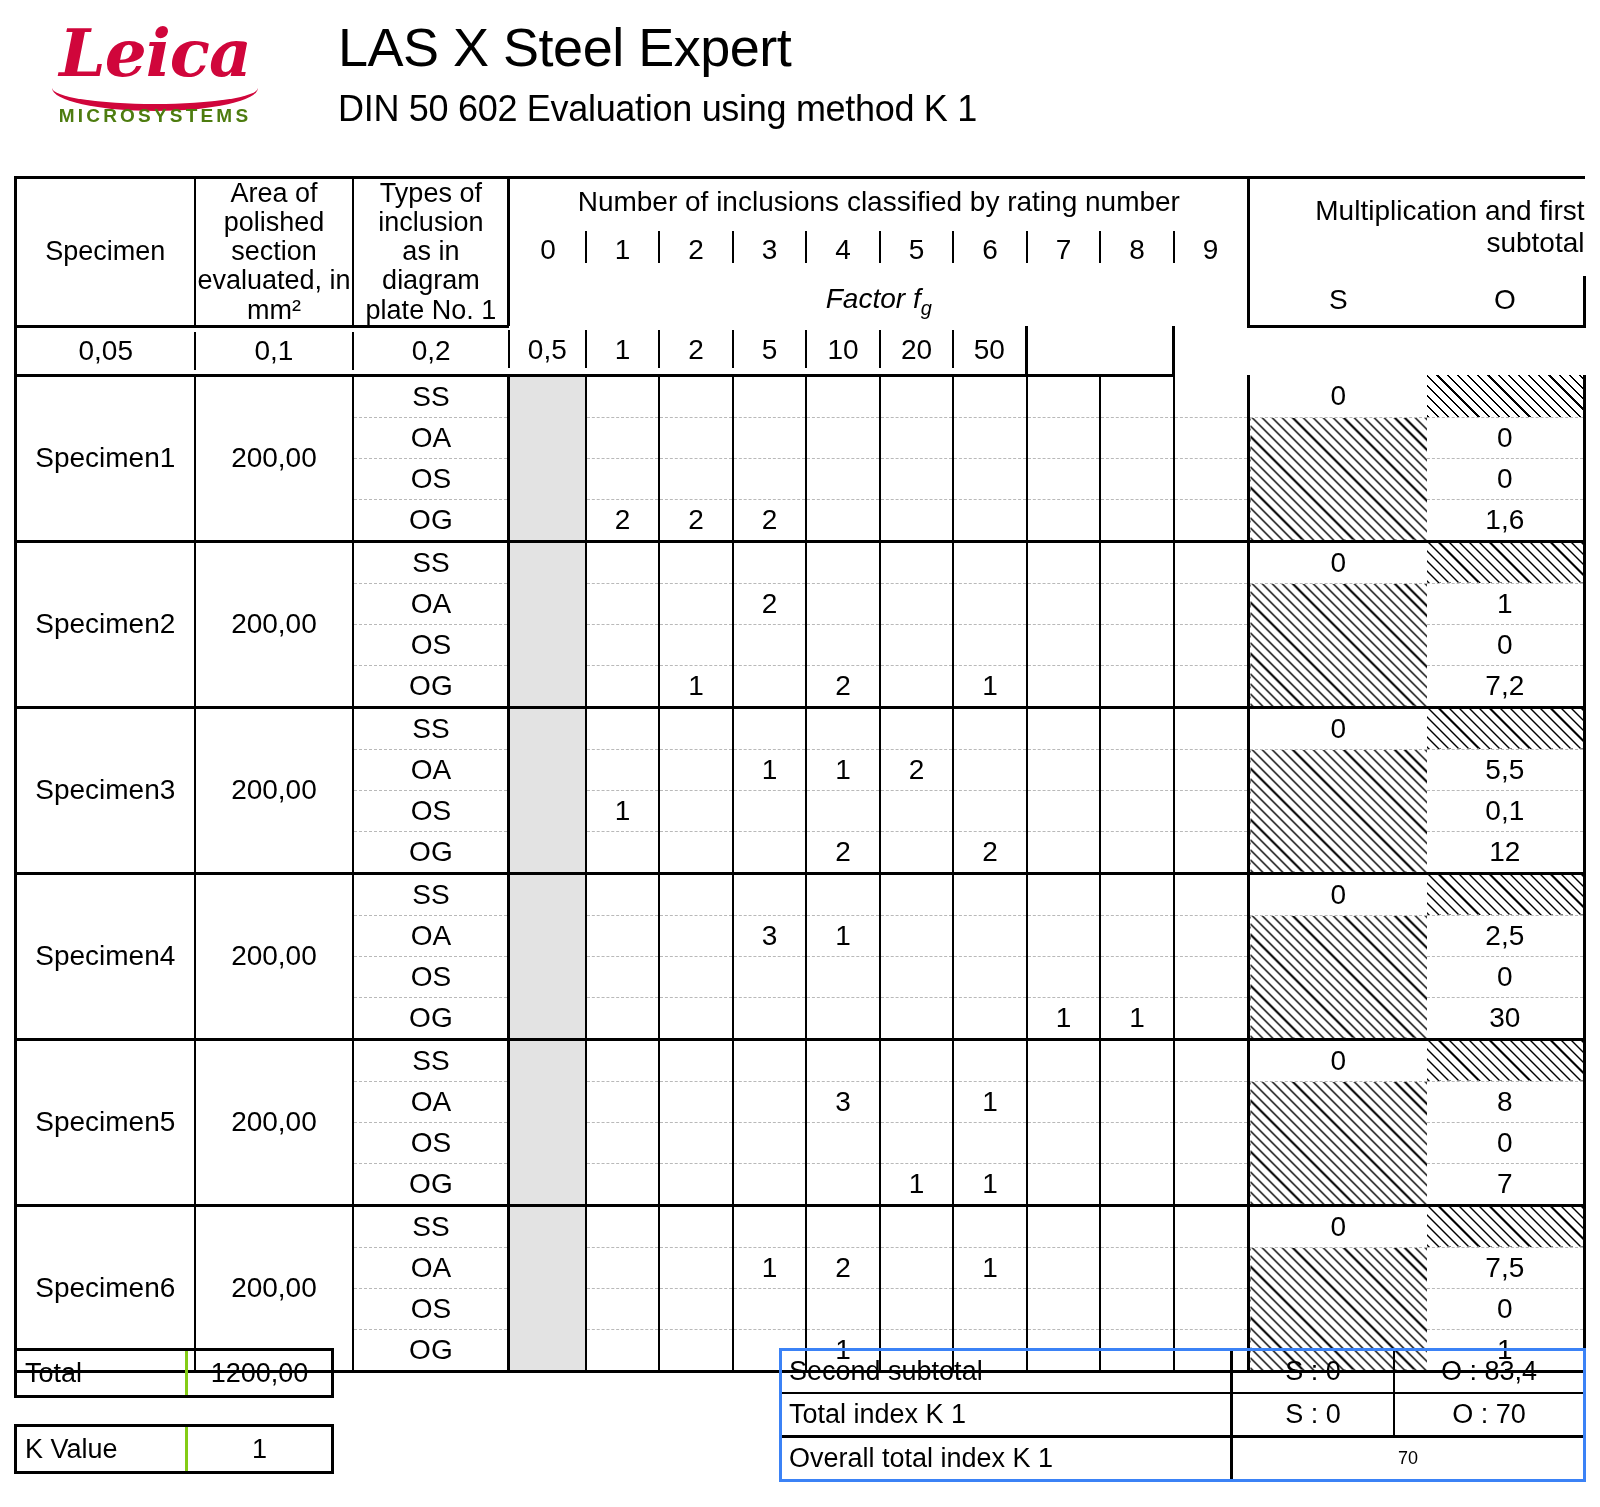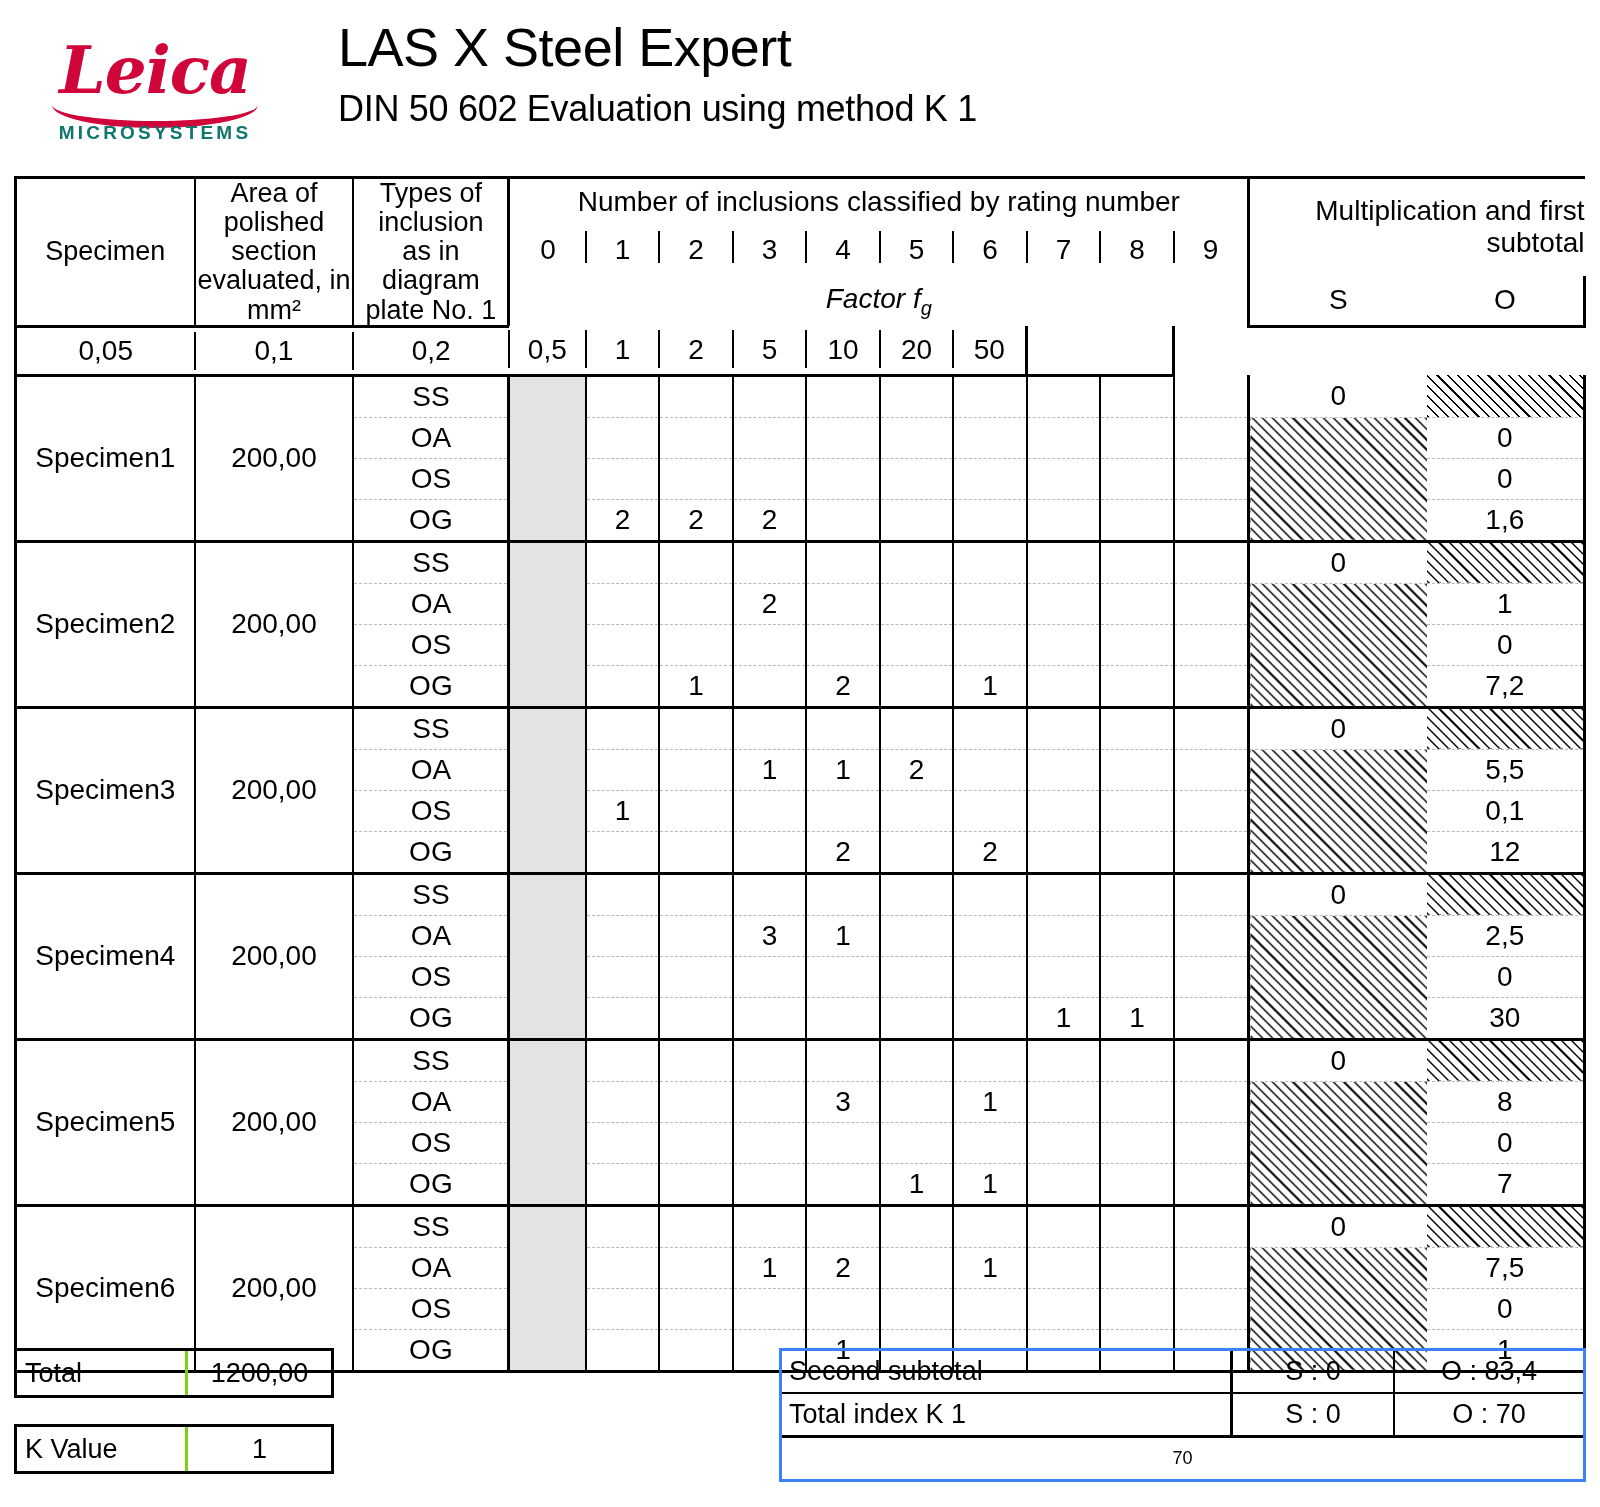--- a/index.html
+++ b/index.html
@@ -7,39 +7,39 @@
     width:1600px;height:1507px;
     background:#ffffff;
     font-family:"Liberation Sans", sans-serif;
     color:#000;
     overflow:hidden;
   }
   .page{position:relative;width:1600px;height:1507px;}
 
   
   .header{position:absolute;left:0;top:0;width:1600px;height:168px;}
-  .logo{position:absolute;left:40px;top:24px;width:230px;height:130px;}
+  .logo{position:absolute;left:40px;top:7px;width:230px;height:130px;}
   .logo-word{
     position:absolute;left:0;top:2px;width:230px;height:88px;
     color:#D0063B;
     font-family:"DejaVu Serif", serif;
     font-style:italic;font-weight:bold;
     font-size:66px;line-height:88px;text-align:center;
     letter-spacing:-1px;
   }
   .logo-swoosh{
     position:absolute;left:12px;top:81px;width:206px;height:16px;
     border-bottom:7px solid #D0063B;
     border-radius:0 0 50% 50%/0 0 100% 100%;
   }
   .logo-sub{
     position:absolute;left:0;top:98px;width:230px;
     font-family:"Liberation Sans", sans-serif;
     font-weight:bold;font-size:19px;letter-spacing:3.2px;
-    text-align:center;color:#0f766e;
+    text-align:center;color:#4d7c0f;
   }
   .title1{
     position:absolute;left:338px;top:16px;
     font-size:54px;font-weight:normal;letter-spacing:-0.5px;
     white-space:nowrap;
   }
   .title2{
     position:absolute;left:338px;top:88px;
     font-size:36px;font-weight:normal;letter-spacing:-0.3px;
     white-space:nowrap;
@@ -603,17 +603,18 @@
       <div class="lbl">Second subtotal</div>
       <div class="v1">S : 0</div>
       <div class="v2">O : 83,4</div>
     </div>
     <div class="brrow thick">
       <div class="lbl">Total index K 1</div>
       <div class="v1">S : 0</div>
       <div class="v2">O : 70</div>
     </div>
     <div class="brrow">
+      <div class="lbl">Overall total index K 1</div>
       <div class="vfull">70</div>
     </div>
   </div>
 
 </div>
 
 </body></html>

